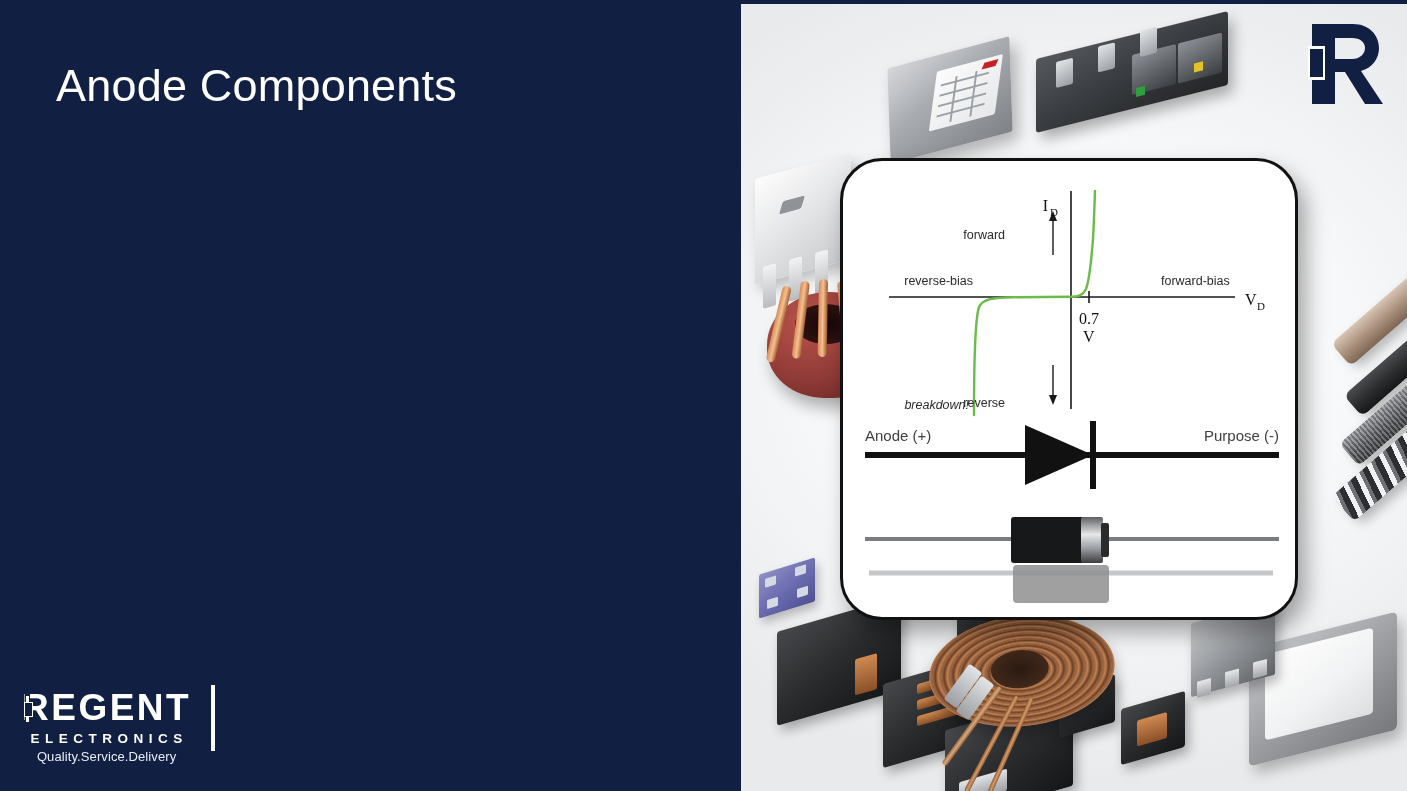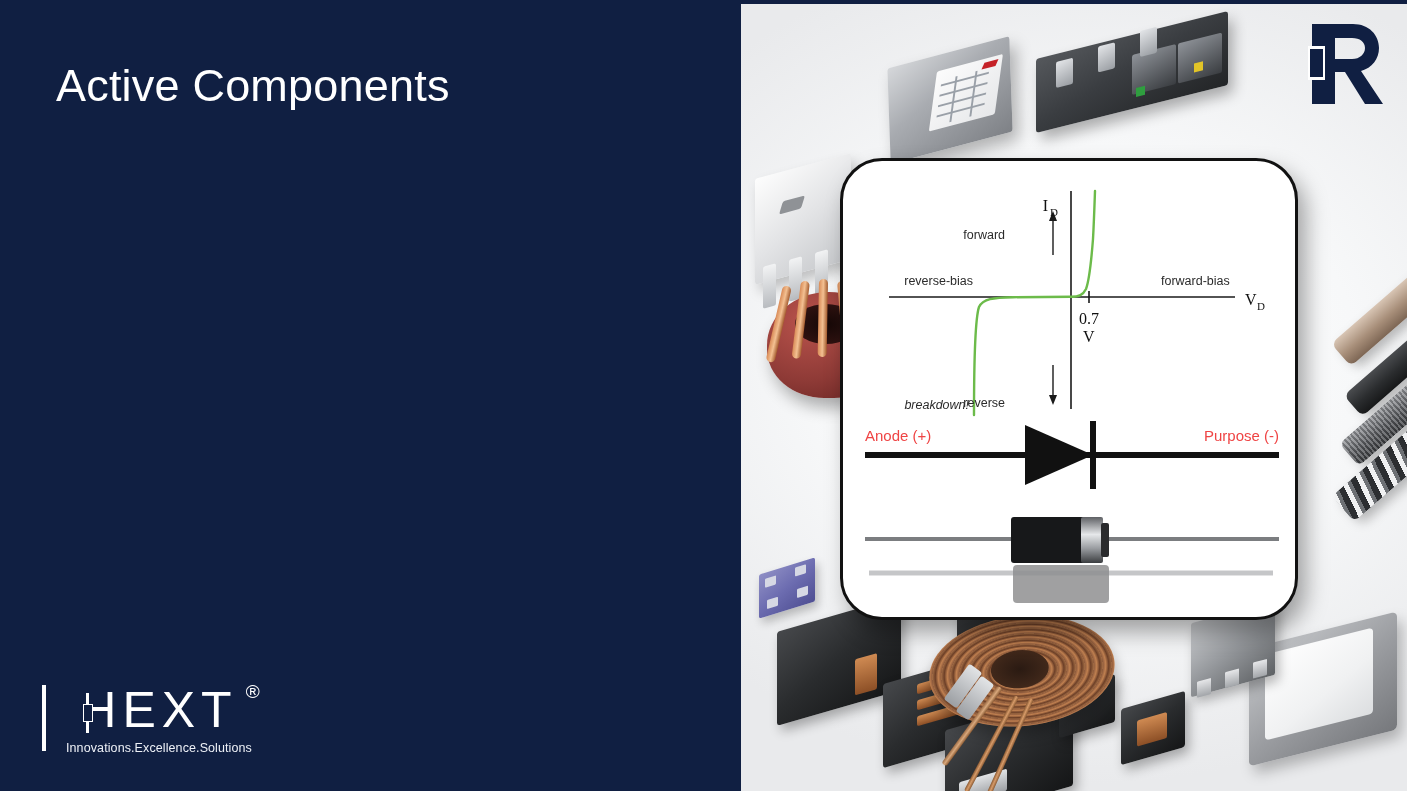--- a/index.html
+++ b/index.html
@@ -423,21 +423,21 @@
   .diode-sym {
     position:absolute;
     left:0; top:258px;
     width:458px; height:200px;
   }
   .diode-sym svg { display:block; }
   .sym-label {
     position:absolute;
     font-family:"Liberation Sans", sans-serif;
     font-size:15px;
-    color:#ef4444;
+    color:#404040;
     white-space:nowrap;
   }
   .lbl-anode   { left:22px;  top:8px; }
   .lbl-cathode { right:22px; top:8px; }
 
   
   .r-logo {
     position:absolute;
     right:20px; top:16px;
     width:92px; height:96px;
@@ -644,33 +644,33 @@
         <rect x="17" y="8" width="9" height="80" fill="#101f42"></rect>
         <rect x="13" y="30" width="17" height="34" fill="#ffffff"></rect>
         <rect x="15" y="33" width="13" height="28" fill="#101f42"></rect>
       </svg>
     </div>
 
   </div>
 
   <div class="left-panel">
 
-    <div class="eyebrow">Active Components</div>
+    <div class="eyebrow">Anode Components</div>
 
 
     <div class="logo-lockup">
 
+      <div class="logo-regent">
+        <div class="regent-word-wrap">
+          <span class="regent-word">REGENT</span>
+          <span class="regent-accent"></span>
+        </div>
+        <div class="regent-sub">ELECTRONICS</div>
+        <div class="regent-tag">Quality.Service.Delivery</div>
+      </div>
 
       <div class="logo-divider"></div>
 
-      <div class="logo-hext">
-        <div class="hext-word-wrap">
-          <span class="hext-word">HEXT</span>
-          <span class="hext-accent"></span>
-          <span class="hext-reg">®</span>
-        </div>
-        <div class="hext-tag">Innovations.Excellence.Solutions</div>
-      </div>
 
     </div>
   </div>
 
 </div>
 
 </body></html>

